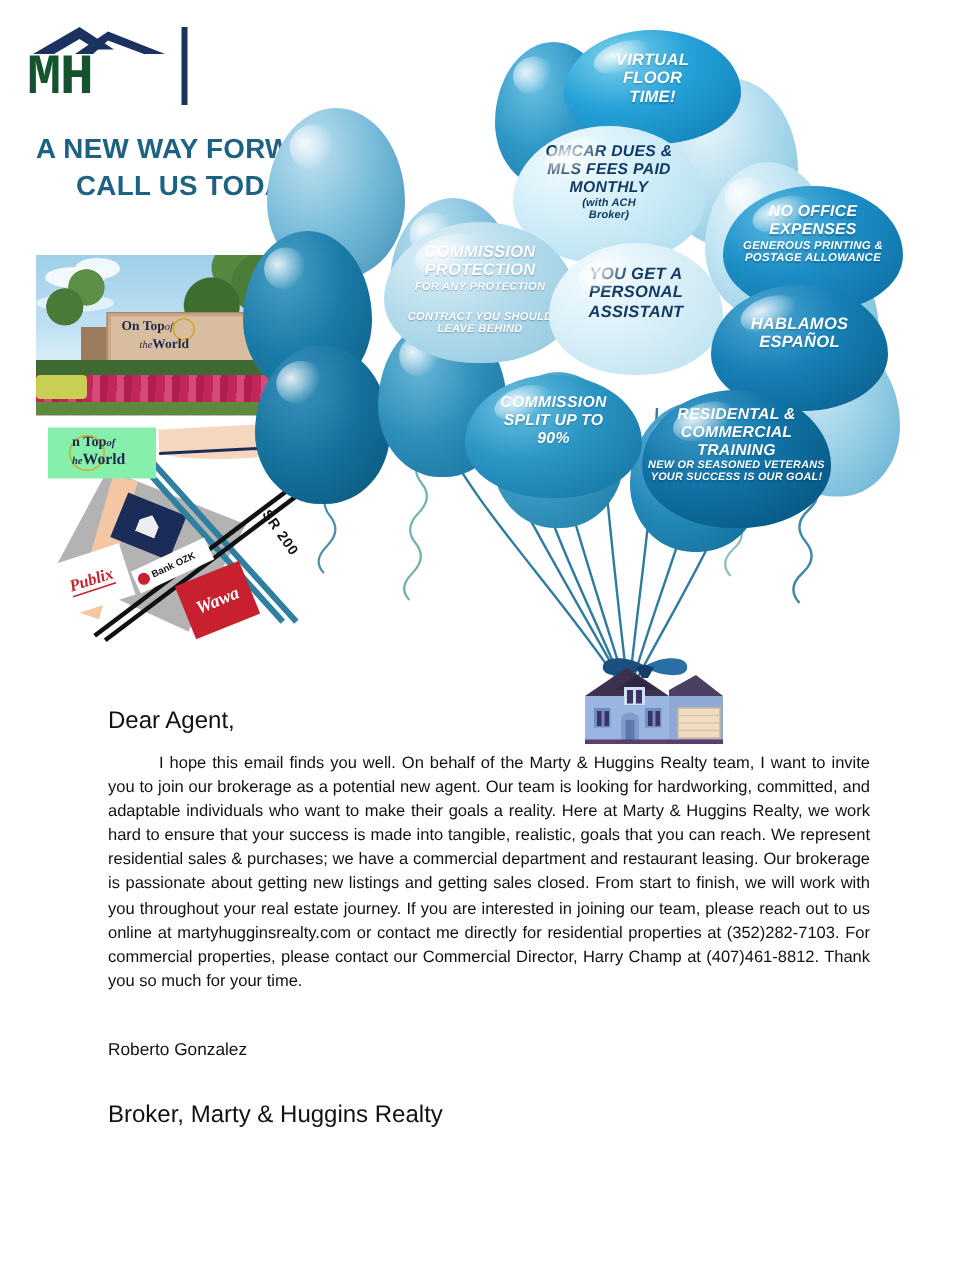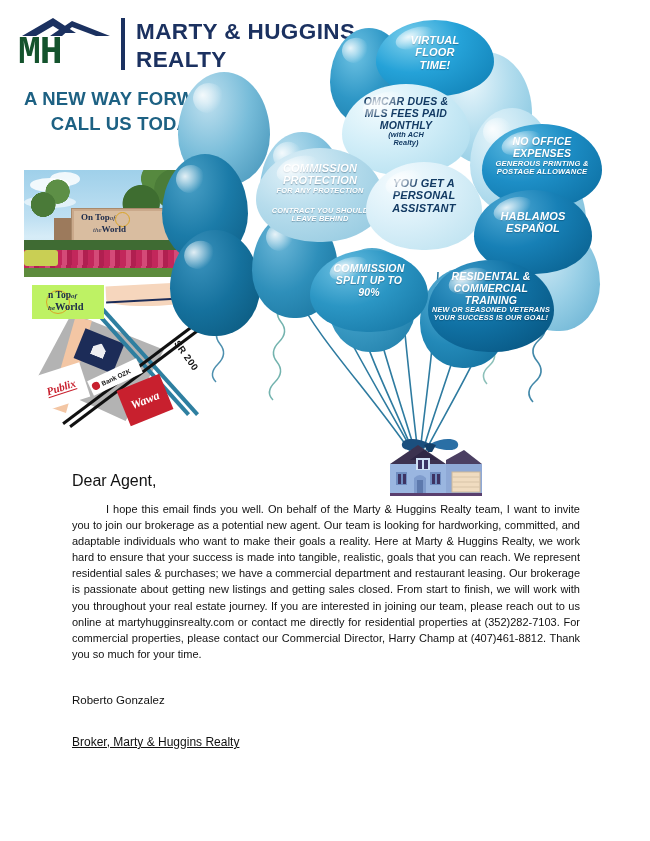--- a/index.html
+++ b/index.html
@@ -57,21 +57,21 @@
     clip-path:polygon(28% 0%,100% 34%,70% 100%,0% 62%);}
   #map-road-ped{position:absolute;left:22px;top:34px;width:118px;height:96px;background:#f3c6a4;
     clip-path:polygon(30% 0%,44% 4%,22% 100%,8% 94%);}
   #map-bldg-blue{position:absolute;left:60px;top:52px;width:42px;height:32px;background:#1c2c58;transform:rotate(22deg);}
   #map-bldg-blue-ic{position:absolute;left:74px;top:60px;width:14px;height:14px;
      background:#fff;clip-path:polygon(50% 0,100% 42%,100% 100%,0 100%,0 42%);opacity:.92;transform:rotate(22deg);}
   .road-black{position:absolute;background:#111;}
   .road-teal{position:absolute;background:#2e7fa0;}
   #map-label-sr200{position:absolute;left:163px;top:55px;font-size:9.5px;font-weight:bold;color:#111;
     transform:rotate(55deg);transform-origin:left top;letter-spacing:.5px;}
-  #map-logo{position:absolute;left:14px;top:2px;width:72px;height:34px;background:#bef264;}
+  #map-logo{position:absolute;left:14px;top:2px;width:72px;height:34px;background:#86efac;}
   #map-logo-t1{position:absolute;left:16px;top:5px;font-family:"Liberation Serif",serif;font-weight:bold;font-size:9.5px;color:#1b2a4a;}
   #map-logo-t2{position:absolute;left:16px;top:16px;font-family:"Liberation Serif",serif;font-weight:bold;font-size:10.5px;color:#1b2a4a;}
   #map-logo-ring{position:absolute;left:14px;top:5px;width:22px;height:22px;border:1.5px solid #d9a528;border-radius:50%;}
   #map-publix{position:absolute;left:18px;top:86px;width:50px;height:36px;background:#fff;transform:rotate(-18deg);
       display:flex;align-items:center;justify-content:center;}
   #map-publix-t{color:#c8202e;font-family:"Liberation Serif",serif;font-style:italic;font-weight:bold;font-size:11px;
       border-bottom:1.2px solid #c8202e;}
   #map-bankozk{position:absolute;left:70px;top:86px;width:52px;height:16px;background:#fff;transform:rotate(-25deg);
       display:flex;align-items:center;gap:2px;padding-left:2px;}
   #map-bankozk-d{width:8px;height:8px;background:#c8202e;border-radius:50%;}
@@ -97,41 +97,37 @@
   .b-sub2{display:block;font-size:.62em;font-weight:bold;}
 
   
   #house{position:absolute;left:372px;top:430px;width:120px;height:66px;}
 
   
   #letter{position:absolute;left:72px;top:472px;width:508px;}
   #greeting{font-size:16px;color:#111;margin:0 0 11px 0;}
   #body-par{font-size:11px;color:#111;text-align:justify;text-indent:34px;line-height:16.1px;margin:0;}
   #sign-name{font-size:11.5px;color:#111;margin:32px 0 0 0;}
-  #sign-title{font-size:12px;color:#111;margin:29px 0 0 0;text-decoration:underline;}
+  #sign-title{font-size:16px;color:#111;margin:29px 0 0 0;}
   #footer{position:absolute;left:0;top:770px;width:650px;text-align:center;}
   .footer-line{font-size:12.5px;color:#2a5fa5;line-height:17px;}
 </style>
 </head>
 <body>
 
 <div id="header">
   <div id="logo-block">
     <div id="logo-mark">
       <svg id="logo-roof" viewBox="0 0 92 24">
         <path d="M2 22 L33 4 L56 19 L44 19 L33 12 L16 22 Z" fill="#1b3160"></path>
         <path d="M30 22 L52 7 L90 22 L76 22 L52 13 L42 22 Z" fill="#1b3160"></path>
       </svg>
       <div id="logo-mh">MH</div>
     </div>
     <div id="logo-divider"></div>
-    <div id="logo-words">
-      <div class="logo-line">MARTY &amp; HUGGINS</div>
-      <div class="logo-line" id="logo-line2">REALTY</div>
-    </div>
   </div>
 </div>
 
 <div id="headline">
   <div class="headline-line">A NEW WAY FORWARD</div>
   <div class="headline-line">CALL US TODAY!</div>
 </div>
 
 <div id="photo-sign">
   <div id="photo-sky"></div>
@@ -235,21 +231,21 @@
       <span>TIME!</span>
     </div>
   </div>
 
   <div class="balloon" style="left:142px;top:72px;width:128px;height:92px;background:radial-gradient(ellipse at 30% 24%,#f2fbfe 0%,#d2eef8 42%,#a8d9ec 100%);">
     <div class="b-txt navy" style="top:12px;font-size:10.5px;">
       <span>OMCAR DUES &amp;</span><br>
       <span>MLS FEES PAID</span><br>
       <span>MONTHLY</span>
       <span class="b-sub">(with ACH</span>
-      <span class="b-sub">Realty)</span>
+      <span class="b-sub">Broker)</span>
     </div>
   </div>
 
   <div class="balloon" style="left:282px;top:112px;width:120px;height:84px;background:radial-gradient(ellipse at 30% 24%,#5bb9e0 0%,#1d8ec6 42%,#0a6a9c 100%);">
     <div class="b-txt white" style="top:12px;font-size:10.5px;">
       <span>NO OFFICE</span><br>
       <span>EXPENSES</span>
       <span class="b-sub2" style="font-size:7.6px;">GENEROUS PRINTING &amp;</span>
       <span class="b-sub2" style="font-size:7.6px;">POSTAGE ALLOWANCE</span>
     </div>

